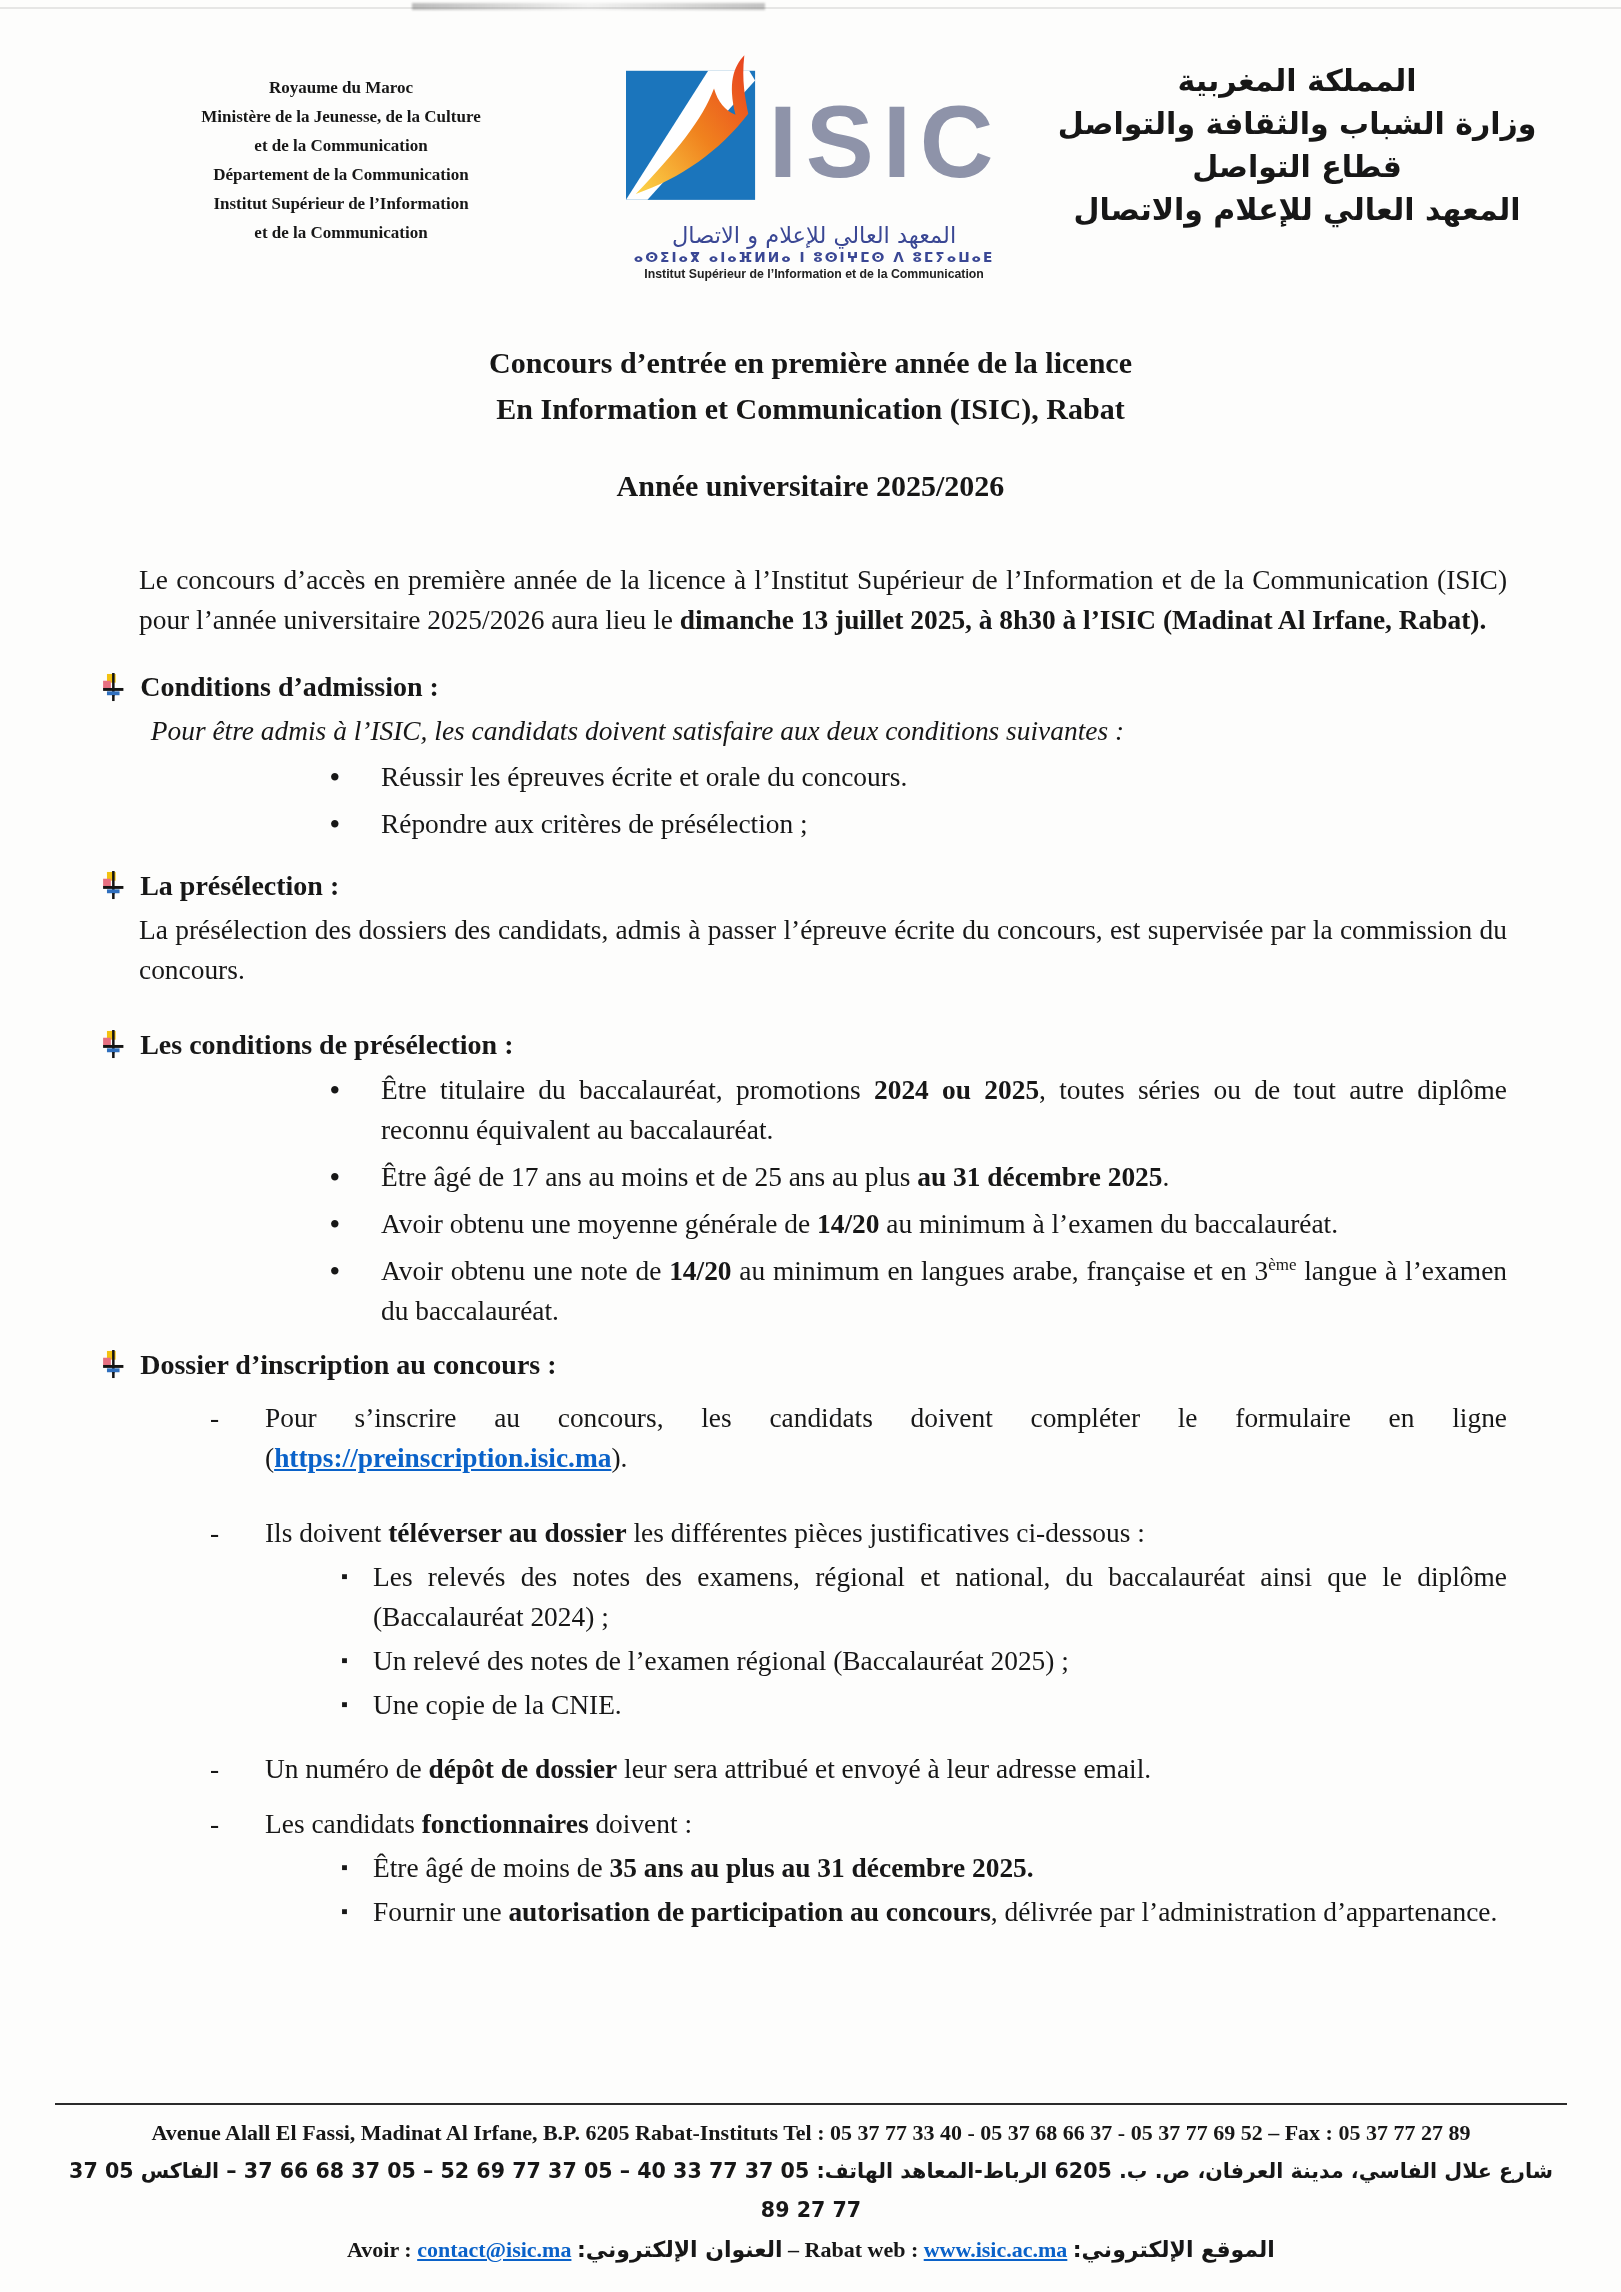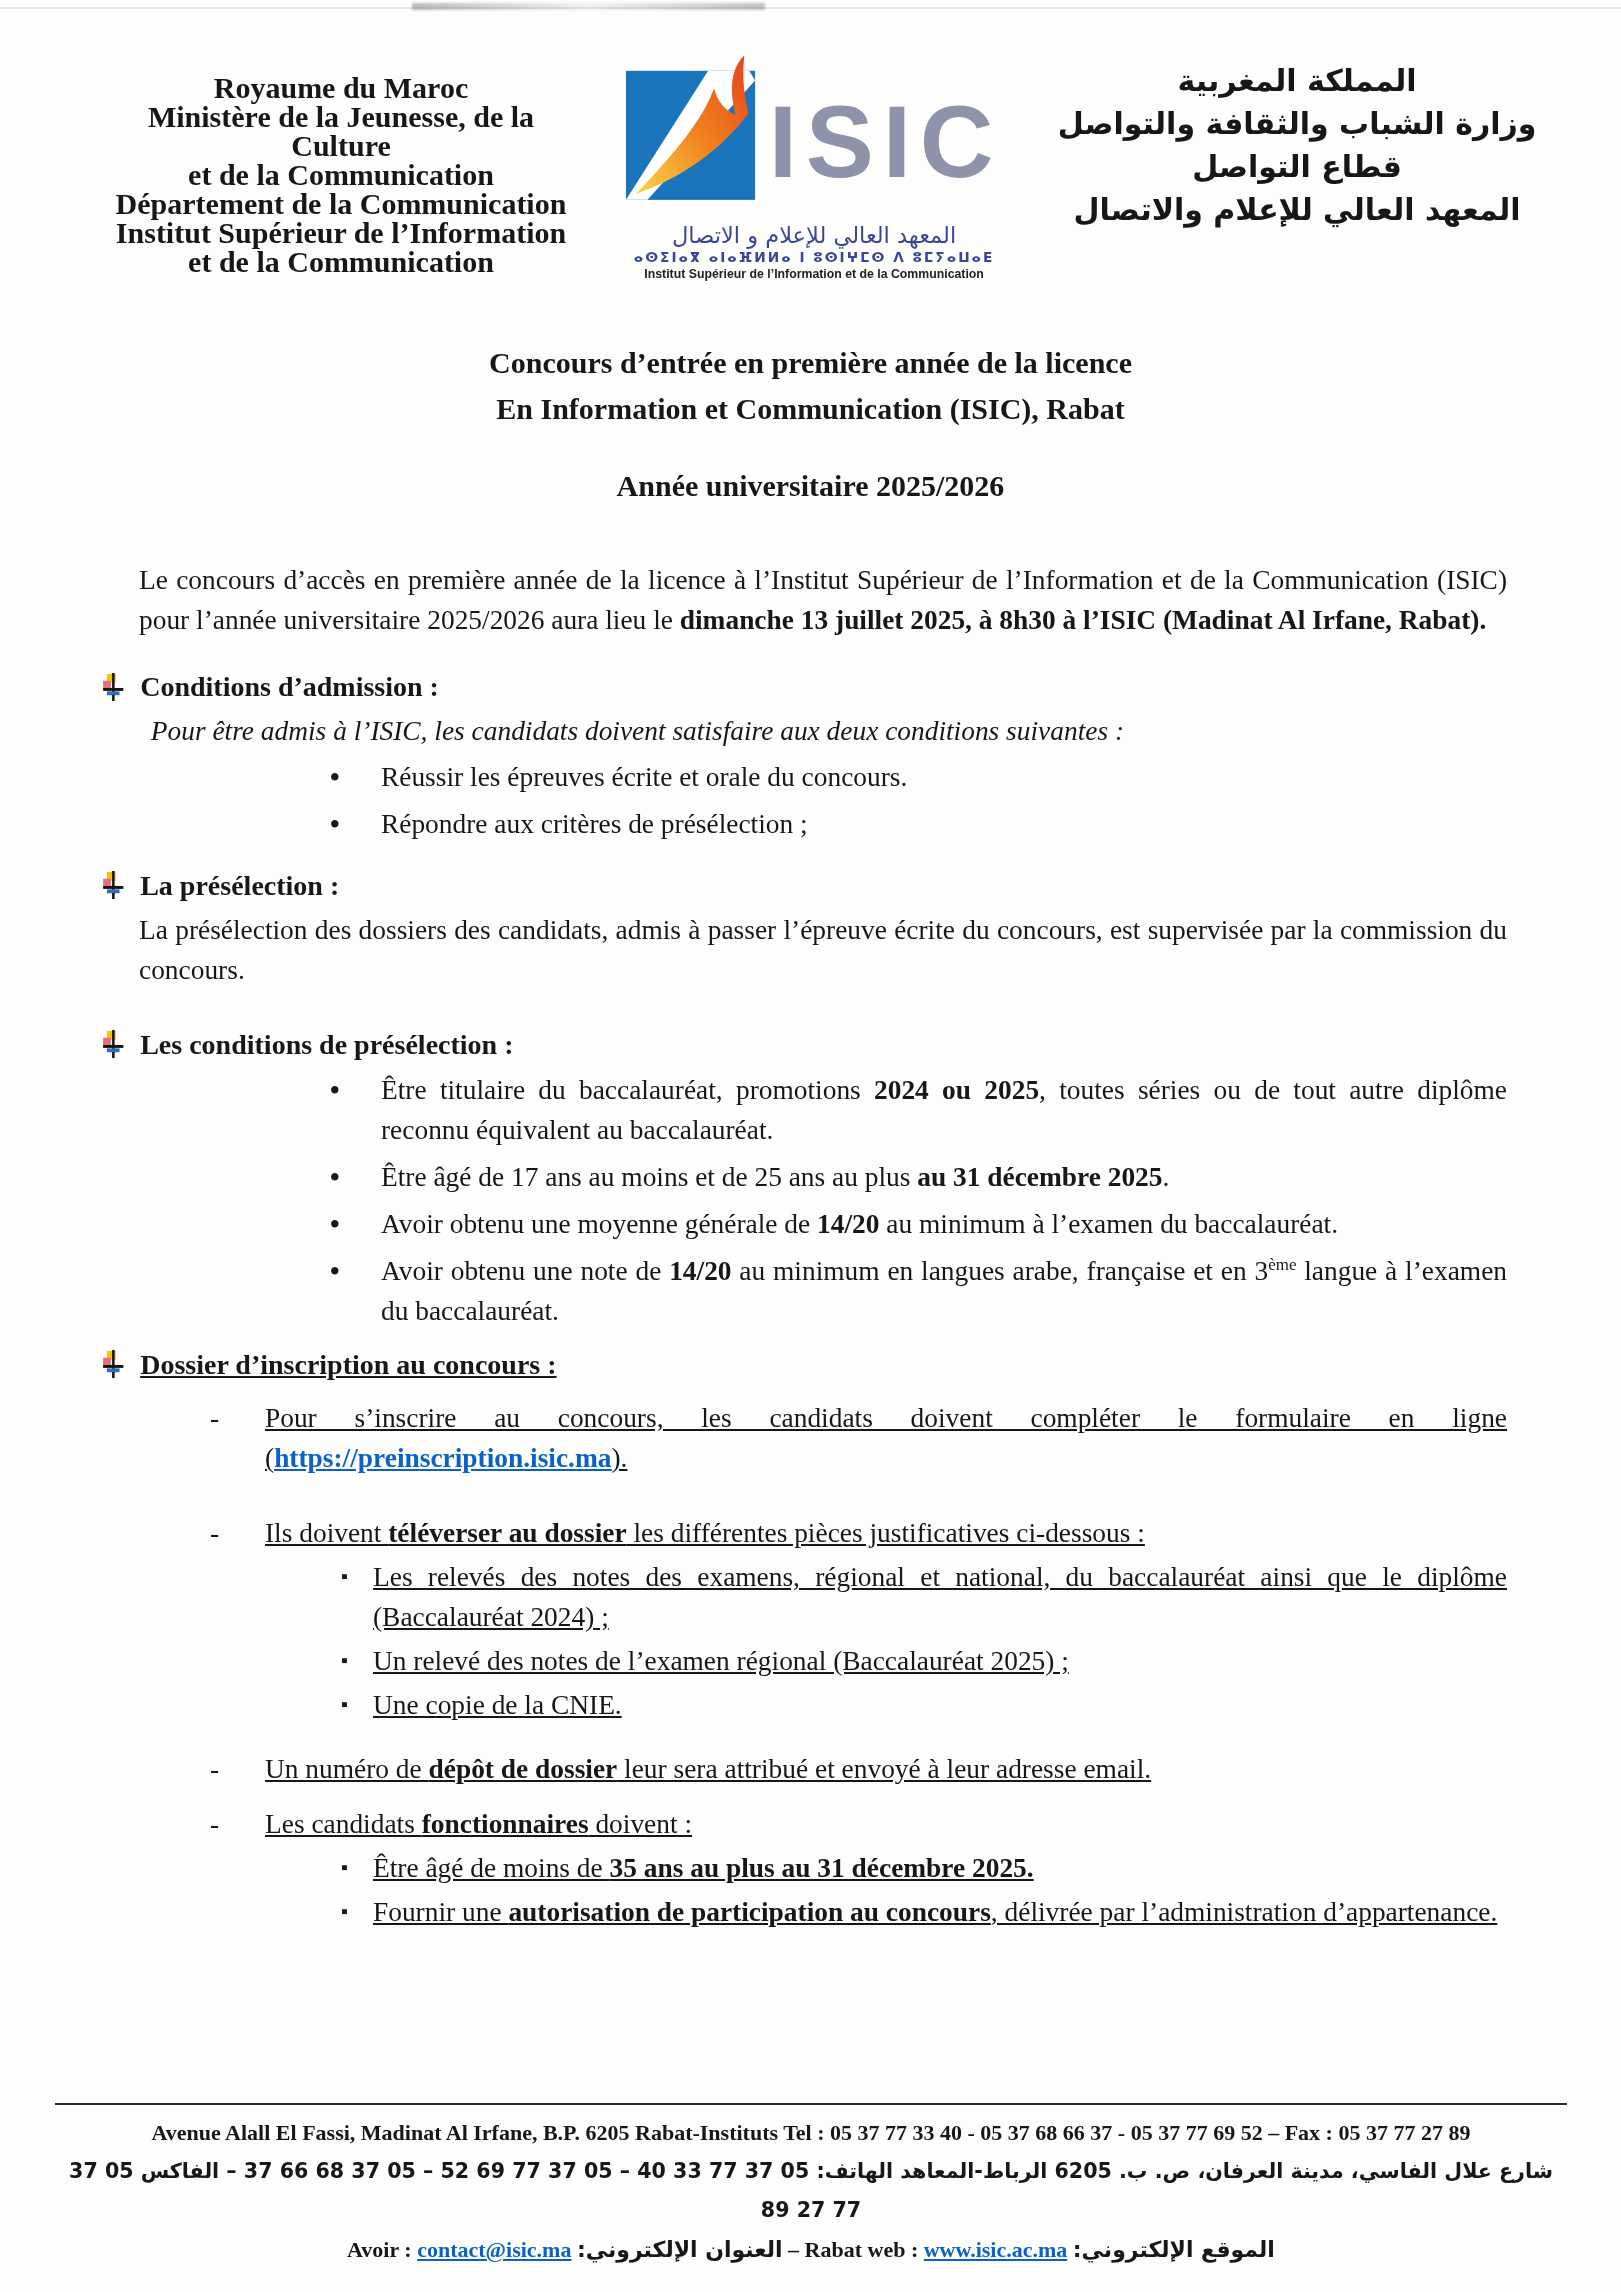--- a/index.html
+++ b/index.html
@@ -14,21 +14,21 @@
   }
   
   .scan-top-line{position:absolute;top:6.9px;left:0;width:100%;height:2px;
     background:rgba(90,90,90,.14);}
   .scan-top-smudge{position:absolute;top:2.9px;left:412px;width:353px;height:6.9px;
     background:linear-gradient(90deg,rgba(70,70,70,.35),rgba(120,120,120,.08),rgba(60,60,60,.30));
     filter:blur(1px);}
 
   
   .hdr{display:flex;align-items:flex-start;padding:55px 69px 0 96px;}
-  .hdr-left{width:490px;text-align:center;font-weight:bold;font-size:30px;line-height:29px;margin-top:17.6px;}
+  .hdr-left{width:490px;text-align:center;font-weight:bold;font-size:17px;line-height:29px;margin-top:17.6px;}
   .hdr-center{width:421px;margin:0 17.6px;text-align:center;}
   .hdr-right{flex:1;text-align:center;font-weight:700;font-size:30px;line-height:43px;
     font-family:"DejaVu Sans", sans-serif;margin-top:3.9px;}
   .hdr-right div{white-space:nowrap;}
 
   .logo-row{display:flex;align-items:flex-end;justify-content:center;gap:9.8px;height:145px;}
   .logo-mark{display:block;}
   .logo-letters{font-family:"Liberation Sans", sans-serif;font-weight:600;
     font-size:102px;line-height:116px;letter-spacing:8.8px;color:#8e93a9;}
   .logo-ar{margin-top:22px;font-family:"DejaVu Sans", sans-serif;font-weight:400;
@@ -179,21 +179,21 @@
         <span class="sec-title">Les conditions de présélection :</span>
       </div>
       <ul class="round lvl1">
         <li><span>Être titulaire du baccalauréat, promotions </span><span class="b">2024 ou 2025</span><span>, toutes séries ou de tout autre diplôme reconnu équivalent au baccalauréat.</span></li>
         <li><span>Être âgé de 17 ans au moins et de 25 ans au plus </span><span class="b">au 31 décembre 2025</span><span>.</span></li>
         <li><span>Avoir obtenu une moyenne générale de </span><span class="b">14/20</span><span> au minimum à l’examen du baccalauréat.</span></li>
         <li><span>Avoir obtenu une note de </span><span class="b">14/20</span><span> au minimum en langues arabe, française et en 3</span><sup>ème</sup><span> langue à l’examen du baccalauréat.</span></li>
       </ul>
     </div>
 
-    <div class="section" style="margin-top:13.7px;text-decoration:underline;">
+    <div class="section" style="margin-top:13.7px;">
       <div class="sec-head">
         <svg class="sec-ico" width="22.5" height="29" viewBox="0 0 23 30">
           <rect x="5" y="1" width="9" height="9" fill="#f3c211"></rect>
             <rect x="1" y="8" width="8" height="9" fill="#e76f80"></rect>
           <rect x="10.3" y="0" width="2.6" height="24" fill="#141414"></rect>
             <rect x="1" y="15.5" width="21" height="3" fill="#141414"></rect>
           <rect x="5" y="19" width="13" height="4" fill="#2f6fbe"></rect>
             <rect x="10.3" y="23" width="2.6" height="6" fill="#141414"></rect>
         </svg>
         <span class="sec-title">Dossier d’inscription au concours :</span>

